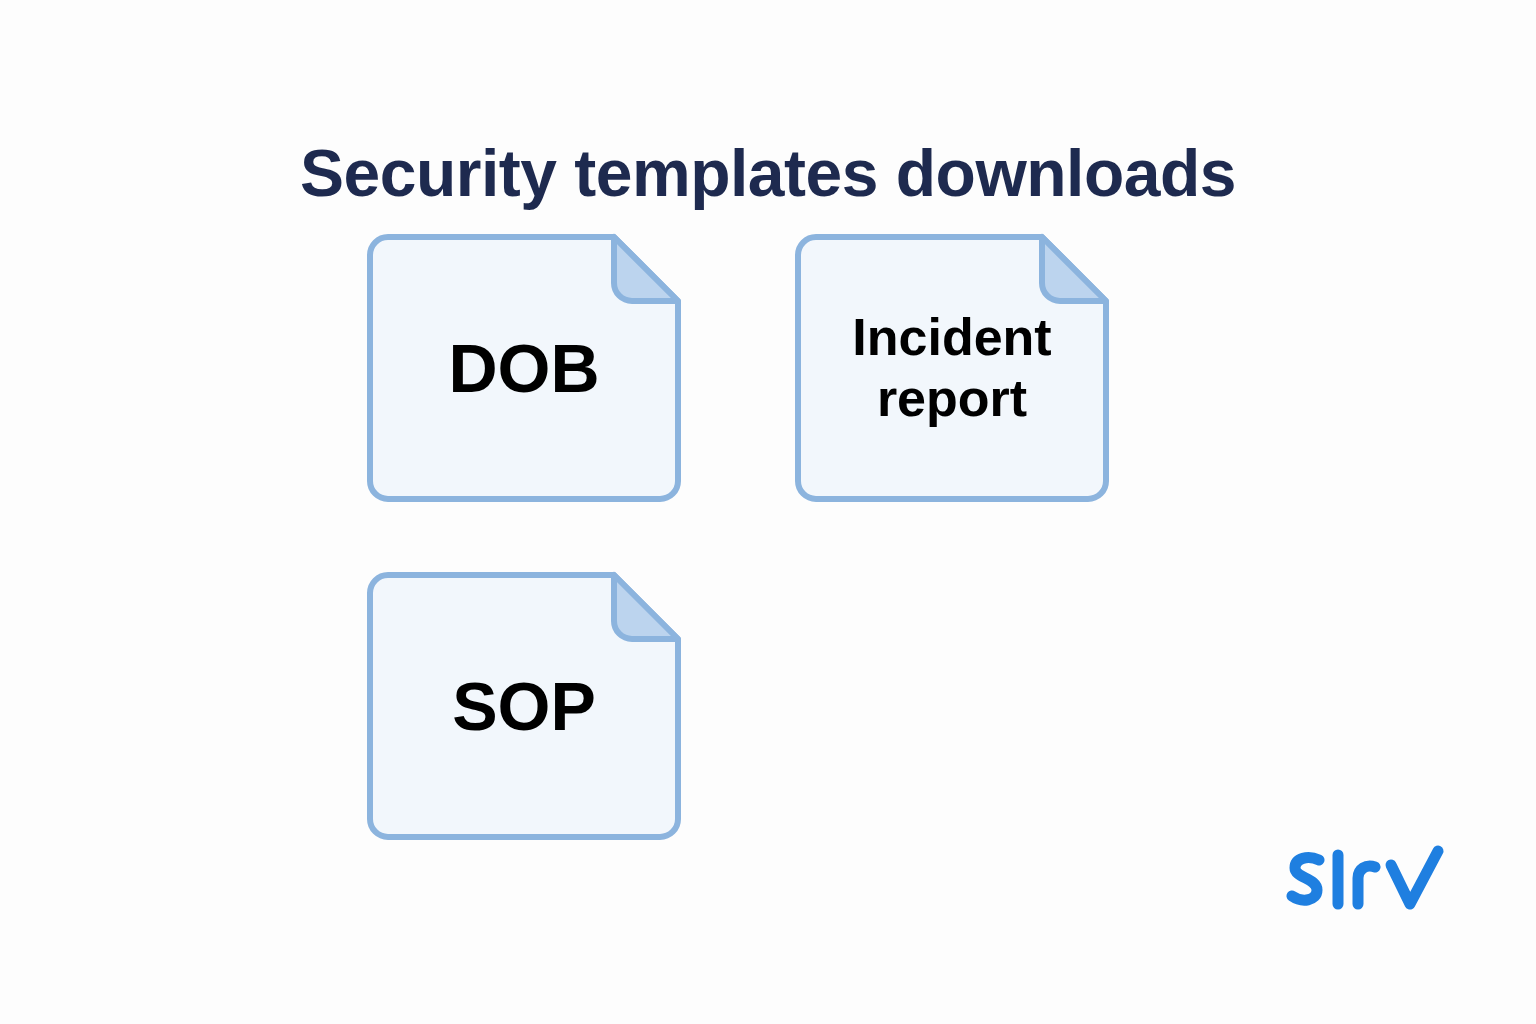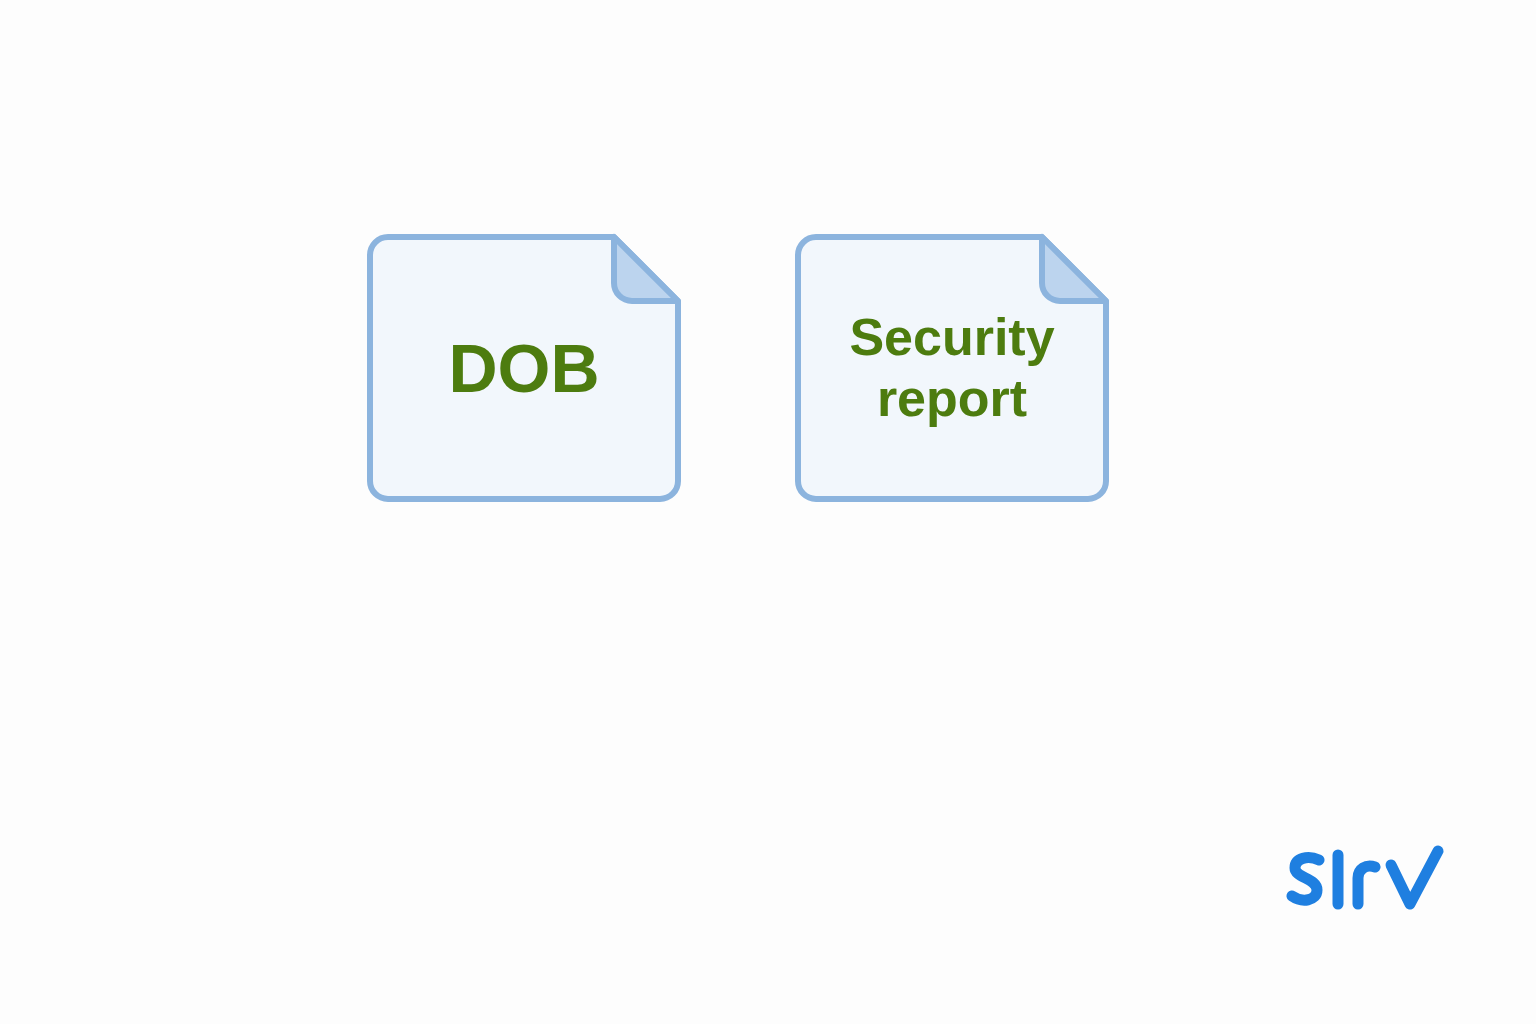--- a/index.html
+++ b/index.html
@@ -71,21 +71,21 @@
   .doc-label {
     position: absolute;
     left: 0;
     top: 0;
     width: 316px;
     height: 270px;
     display: flex;
     align-items: center;
     justify-content: center;
     text-align: center;
-    color: #4d7c0f;
+    color: #000000;
     font-weight: bold;
     line-height: 1.18;
     padding: 0 14px;
     user-select: none;
     white-space: pre-line;
   }
   .doc-label.size-lg { font-size: 68px; letter-spacing: 0px; }
   .doc-label.size-md { font-size: 52px; letter-spacing: 0px; }
 
   
@@ -96,20 +96,21 @@
     width: 160px;
     height: 90px;
   }
   .brand-logo svg { display: block; width: 160px; height: 90px; }
 </style>
 </head>
 <body>
 
 <div id="stage">
 
+  <h1 class="page-title">Security templates downloads</h1>
 
   <div class="doc-grid">
 
     <div class="doc-card pos-0">
       <svg viewBox="0 0 316 270" xmlns="http://www.w3.org/2000/svg">
         <path d="M 4 22
                  A 18 18 0 0 1 22 4
                  L 248 4
                  L 312 68
                  L 312 248
@@ -136,24 +137,43 @@
                  A 18 18 0 0 1 294 266
                  L 22 266
                  A 18 18 0 0 1 4 248
                  Z" fill="#f2f7fc" stroke="#8cb4de" stroke-width="6" stroke-linejoin="round"></path>
         <path d="M 248 4
                  L 248 50
                  A 18 18 0 0 0 266 68
                  L 312 68
                  Z" fill="#bcd4ee" stroke="#8cb4de" stroke-width="6" stroke-linejoin="round"></path>
       </svg>
-      <div class="doc-label size-md">Security
+      <div class="doc-label size-md">Incident
 report</div>
     </div>
 
+    <div class="doc-card pos-2">
+      <svg viewBox="0 0 316 270" xmlns="http://www.w3.org/2000/svg">
+        <path d="M 4 22
+                 A 18 18 0 0 1 22 4
+                 L 248 4
+                 L 312 68
+                 L 312 248
+                 A 18 18 0 0 1 294 266
+                 L 22 266
+                 A 18 18 0 0 1 4 248
+                 Z" fill="#f2f7fc" stroke="#8cb4de" stroke-width="6" stroke-linejoin="round"></path>
+        <path d="M 248 4
+                 L 248 50
+                 A 18 18 0 0 0 266 68
+                 L 312 68
+                 Z" fill="#bcd4ee" stroke="#8cb4de" stroke-width="6" stroke-linejoin="round"></path>
+      </svg>
+      <div class="doc-label size-lg">SOP</div>
+    </div>
 
 
   </div>
 
   <div class="brand-logo">
     <svg viewBox="0 0 160 90" xmlns="http://www.w3.org/2000/svg">
       <g fill="none" stroke="#1f7fe0" stroke-width="11" stroke-linecap="round" stroke-linejoin="round">
 
         <path d="M 33 22
                  C 22 17 9 20 9 30

